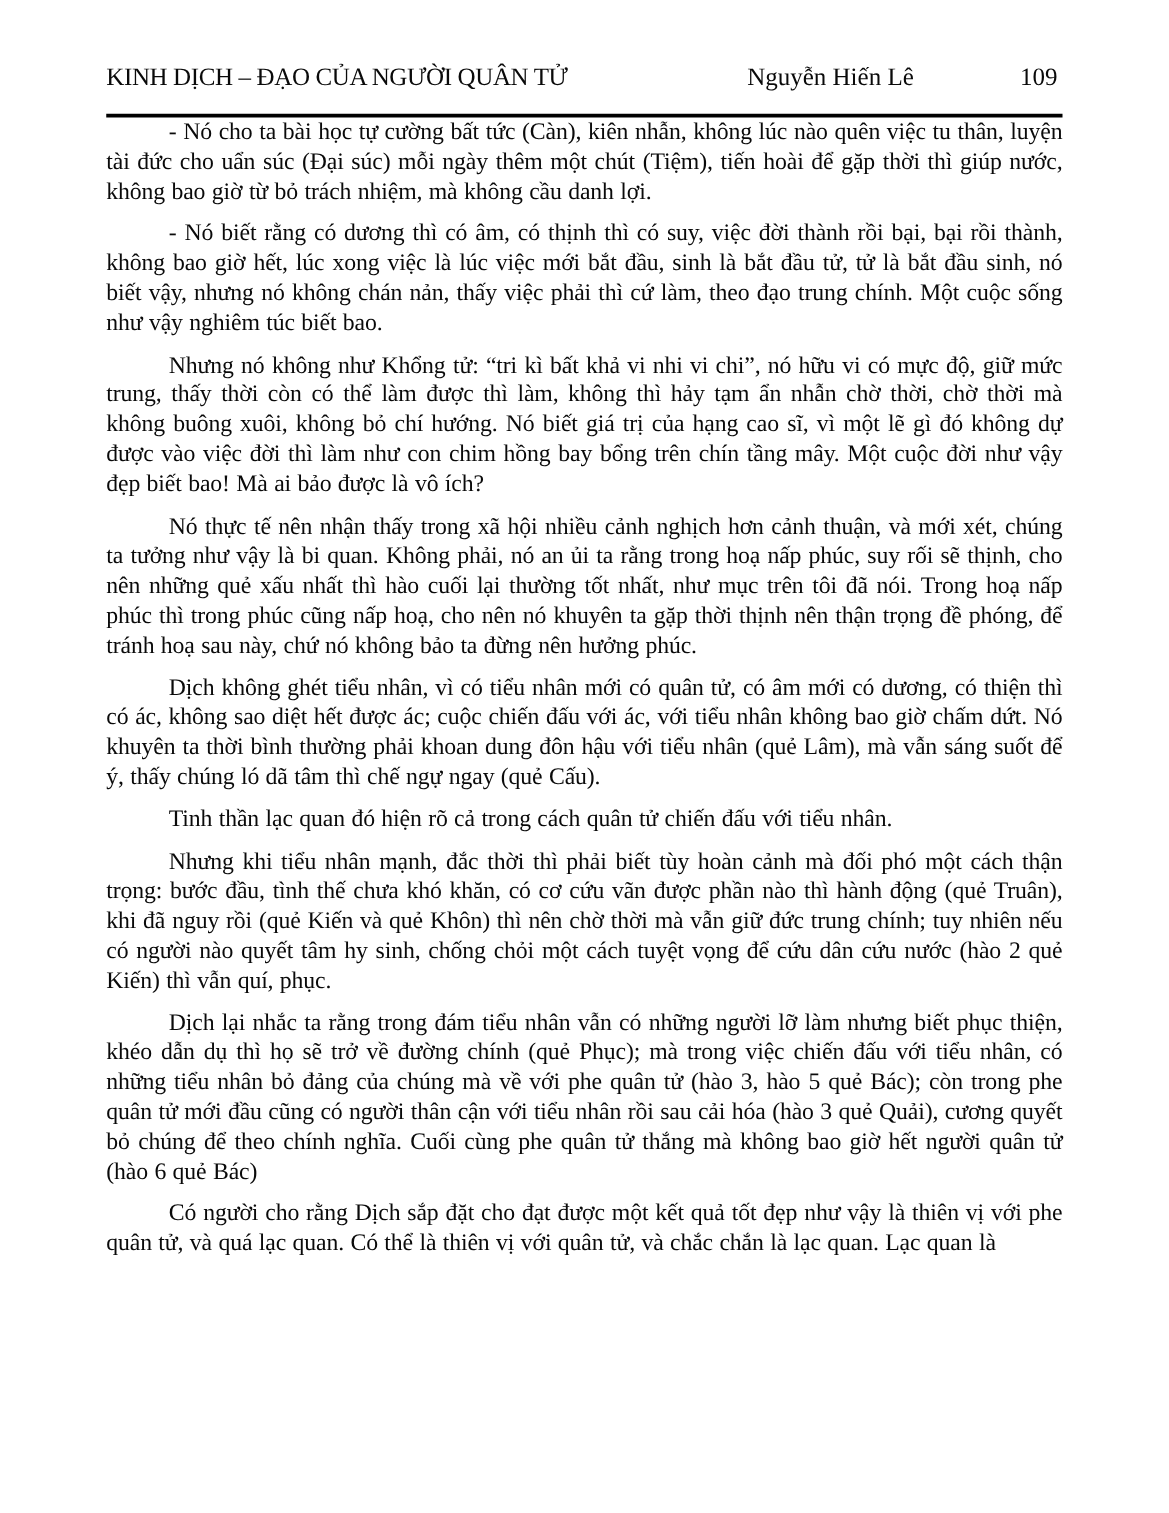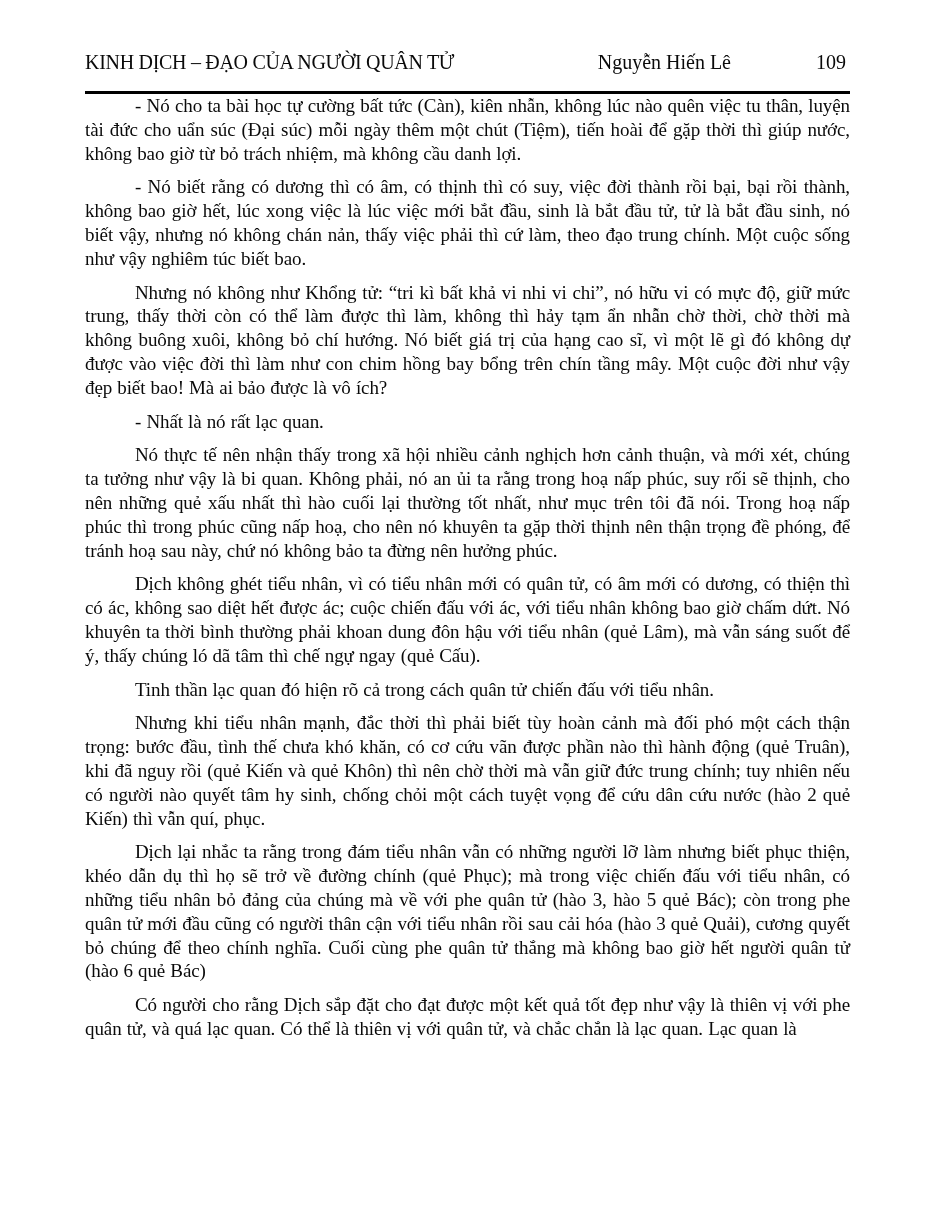--- a/index.html
+++ b/index.html
@@ -64,21 +64,20 @@
     <span class="author-name">Nguyễn Hiến Lê</span>
     <span class="page-number">109</span>
   </div>
 
   <hr class="header-rule">
 
   <div class="content">
     <p>- Nó cho ta bài học tự cường bất tức (Càn), kiên nhẫn, không lúc nào quên việc tu thân, luyện tài đức cho uẩn súc (Đại súc) mỗi ngày thêm một chút (Tiệm), tiến hoài để gặp thời thì giúp nước, không bao giờ từ bỏ trách nhiệm, mà không cầu danh lợi.</p>
     <p>- Nó biết rằng có dương thì có âm, có thịnh thì có suy, việc đời thành rồi bại, bại rồi thành, không bao giờ hết, lúc xong việc là lúc việc mới bắt đầu, sinh là bắt đầu tử, tử là bắt đầu sinh, nó biết vậy, nhưng nó không chán nản, thấy việc phải thì cứ làm, theo đạo trung chính. Một cuộc sống như vậy nghiêm túc biết bao.</p>
     <p>Nhưng nó không như Khổng tử: “tri kì bất khả vi nhi vi chi”, nó hữu vi có mực độ, giữ mức trung, thấy thời còn có thể làm được thì làm, không thì hảy tạm ẩn nhẫn chờ thời, chờ thời mà không buông xuôi, không bỏ chí hướng. Nó biết giá trị của hạng cao sĩ, vì một lẽ gì đó không dự được vào việc đời thì làm như con chim hồng bay bổng trên chín tầng mây. Một cuộc đời như vậy đẹp biết bao! Mà ai bảo được là vô ích?</p>
-    <p>- Nhất là nó rất lạc quan.</p>
     <p>Nó thực tế nên nhận thấy trong xã hội nhiều cảnh nghịch hơn cảnh thuận, và mới xét, chúng ta tưởng như vậy là bi quan. Không phải, nó an ủi ta rằng trong hoạ nấp phúc, suy rối sẽ thịnh, cho nên những quẻ xấu nhất thì hào cuối lại thường tốt nhất, như mục trên tôi đã nói. Trong hoạ nấp phúc thì trong phúc cũng nấp hoạ, cho nên nó khuyên ta gặp thời thịnh nên thận trọng đề phóng, để tránh hoạ sau này, chứ nó không bảo ta đừng nên hưởng phúc.</p>
     <p>Dịch không ghét tiểu nhân, vì có tiểu nhân mới có quân tử, có âm mới có dương, có thiện thì có ác, không sao diệt hết được ác; cuộc chiến đấu với ác, với tiểu nhân không bao giờ chấm dứt. Nó khuyên ta thời bình thường phải khoan dung đôn hậu với tiểu nhân (quẻ Lâm), mà vẫn sáng suốt để ý, thấy chúng ló dã tâm thì chế ngự ngay (quẻ Cấu).</p>
     <p>Tinh thần lạc quan đó hiện rõ cả trong cách quân tử chiến đấu với tiểu nhân.</p>
     <p>Nhưng khi tiểu nhân mạnh, đắc thời thì phải biết tùy hoàn cảnh mà đối phó một cách thận trọng: bước đầu, tình thế chưa khó khăn, có cơ cứu vãn được phần nào thì hành động (quẻ Truân), khi đã nguy rồi (quẻ Kiến và quẻ Khôn) thì nên chờ thời mà vẫn giữ đức trung chính; tuy nhiên nếu có người nào quyết tâm hy sinh, chống chỏi một cách tuyệt vọng để cứu dân cứu nước (hào 2 quẻ Kiến) thì vẫn quí, phục.</p>
     <p>Dịch lại nhắc ta rằng trong đám tiểu nhân vẫn có những người lỡ làm nhưng biết phục thiện, khéo dẫn dụ thì họ sẽ trở về đường chính (quẻ Phục); mà trong việc chiến đấu với tiểu nhân, có những tiểu nhân bỏ đảng của chúng mà về với phe quân tử (hào 3, hào 5 quẻ Bác); còn trong phe quân tử mới đầu cũng có người thân cận với tiểu nhân rồi sau cải hóa (hào 3 quẻ Quải), cương quyết bỏ chúng để theo chính nghĩa. Cuối cùng phe quân tử thắng mà không bao giờ hết người quân tử (hào 6 quẻ Bác)</p>
     <p>Có người cho rằng Dịch sắp đặt cho đạt được một kết quả tốt đẹp như vậy là thiên vị với phe quân tử, và quá lạc quan. Có thể là thiên vị với quân tử, và chắc chắn là lạc quan. Lạc quan là</p>
   </div>
 
 </div>
 

